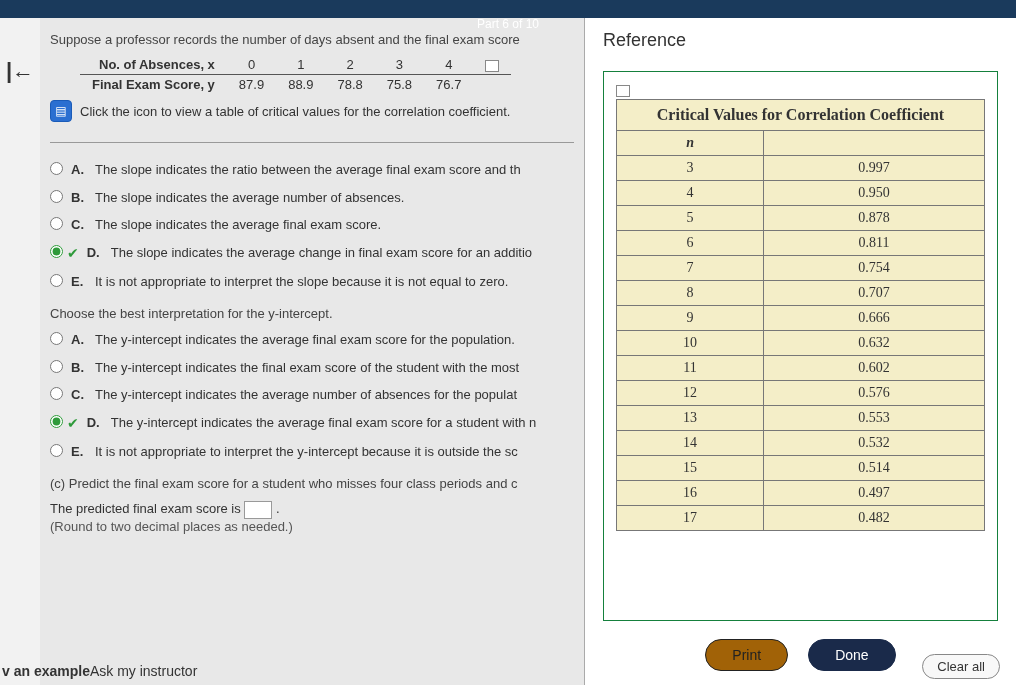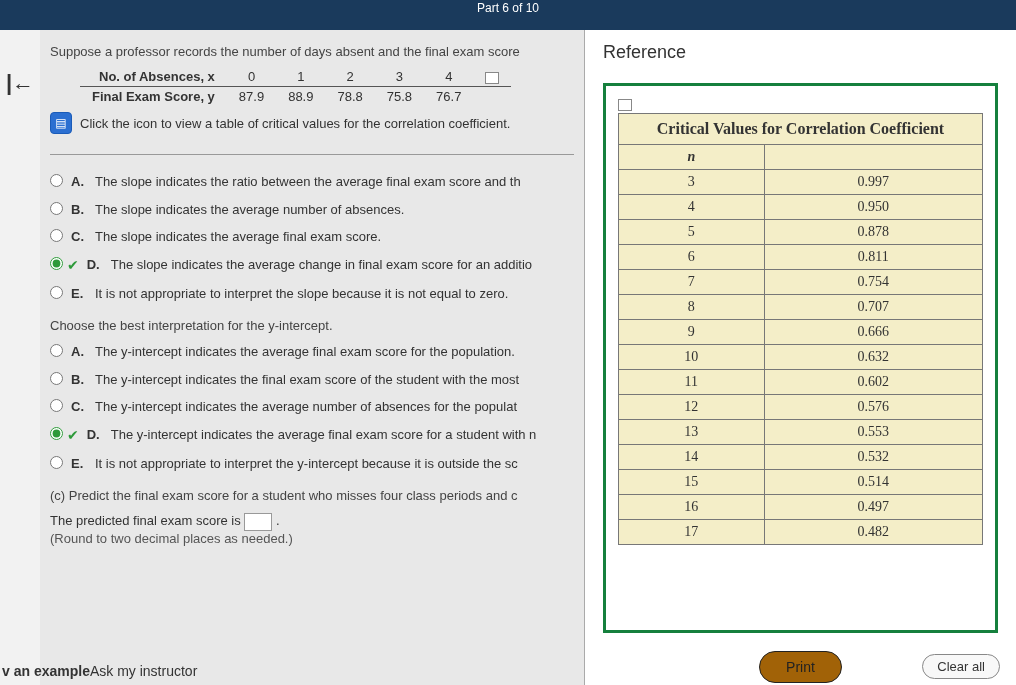--- a/index.html
+++ b/index.html
@@ -8,26 +8,26 @@
     background: #e8e8e8;
     width: 1016px;
     height: 685px;
     overflow: hidden;
     position: relative;
     color: #333;
     font-size: 13px;
   }
   .top-bar {
     background: #1a3a5c;
-    height: 30px;
+    height: 18px;
     color: #fff;
     text-align: center;
     font-size: 12px;
     line-height: 12px;
-    padding-top: 2px;
+    padding-top: 18px;
   }
   .layout { display: flex; height: calc(100% - 18px); }
   .left-col {
     flex: 0 0 40px;
     display: flex;
     flex-direction: column;
     align-items: center;
     padding-top: 40px;
     background: #f2f2f2;
   }
@@ -113,21 +113,21 @@
     flex: 0 0 432px;
     background: #fff;
     border-left: 1px solid #aaa;
     display: flex;
     flex-direction: column;
     padding: 12px 18px 14px;
     position: relative;
   }
   .ref-title { font-size: 18px; color: #333; margin-bottom: 20px; }
   .ref-card {
-    border: 3px solid #15803d;
+    border: 1px solid #15803d;
     padding: 10px 12px 26px;
     background: #fff;
     flex: 1;
     overflow: auto;
   }
   .ref-card .copy { text-align:left; margin-bottom:2px; }
   .cv-table {
     width: 100%;
     border-collapse: collapse;
     background: #f4eec8;
@@ -349,20 +349,21 @@
             </tr>
             <tr>
               <td>17</td>
               <td>0.482</td>
             </tr>
           </tbody>
       </table>
     </div>
     <div class="ref-buttons">
       <button class="btn btn-print">Print</button>
+      <button class="btn btn-done">Done</button>
     </div>
   </div>
 </div>
 
 <div class="footer-links">
   <span>v an example</span>
   <span>Ask my instructor</span>
 </div>
 <div class="clear-all">Clear all</div>
 

